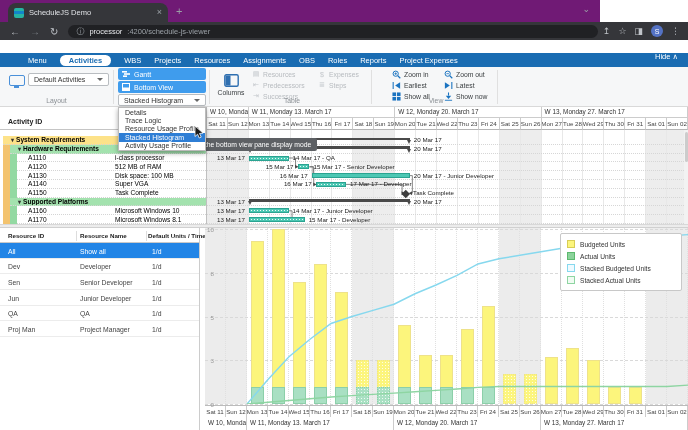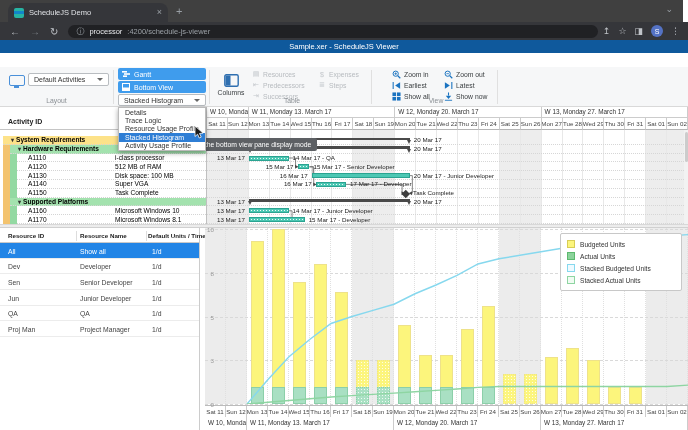--- a/index.html
+++ b/index.html
@@ -1,20 +1,20 @@
 <!DOCTYPE html>
 <html><head>
 <meta charset="utf-8">
 <style>
 *{box-sizing:border-box;margin:0;padding:0}
 body{background:#e8e8e8;font-family:"Liberation Sans",sans-serif}
 #app{position:relative;width:688px;height:430px;background:#fff;overflow:hidden;font-family:"Liberation Sans",sans-serif}
 .abs{position:absolute}
 
-.tabstrip{position:absolute;left:0;top:0;width:683px;height:22px;background:#404040}
+.tabstrip{position:absolute;left:0;top:0;width:600px;height:22px;background:#701a75}
 .tab{position:absolute;left:8px;top:3px;width:160px;height:19px;background:#35363a;border-radius:8px 8px 0 0;display:flex;align-items:center;padding:0 6px;gap:5px}
 .tab-title{color:#dfe1e5;font-size:7.5px;flex:1;white-space:nowrap;overflow:hidden}
 .tab-close{color:#9aa0a6;font-size:9px;line-height:9px}
 .favicon{width:10px;height:10px;border-radius:2px;background:linear-gradient(180deg,#27b4a4 0 30%,#1286c9 30% 60%,#27b4a4 60% 100%)}
 .newtab{position:absolute;left:176px;top:5px;color:#9aa0a6;font-size:11px}
 .tab-chev{position:absolute;right:10px;top:4px;color:#9aa0a6;font-size:9px}
 .addrbar{position:absolute;left:0;top:22px;width:688px;height:18px;background:#35363a;display:flex;align-items:center}
 .nav-ic{color:#c0c4c9;font-size:10px;margin-left:10px}
 .nav-ic.dim{color:#7a7f85}
 .urlpill{height:13px;background:#202124;border-radius:7px;margin-left:10px;width:530px;display:flex;align-items:center;padding:0 8px;gap:5px}
@@ -144,23 +144,32 @@
     </div>
   </div>
   <div class="addr-right">
     <span class="ic">↥</span>
     <span class="ic">☆</span>
     <span class="ic">◨</span>
     <div class="avatar">S</div>
     <span class="ic">⋮</span>
   </div>
 
-  <div class="titlebar">
-    <span>Sample.xer - ScheduleJS Viewer</span>
-  </div>
+  <div class="menubar" id="menubar">
+      <div class="menu-item">Menu</div>
+      <div class="menu-item active">Activities</div>
+      <div class="menu-item">WBS</div>
+      <div class="menu-item">Projects</div>
+      <div class="menu-item">Resources</div>
+      <div class="menu-item">Assignments</div>
+      <div class="menu-item">OBS</div>
+      <div class="menu-item">Roles</div>
+      <div class="menu-item">Reports</div>
+      <div class="menu-item">Project Expenses</div>
+    </div>
   <div class="hide-btn abs" style="top:52px">Hide ∧</div>
 
   <div class="toolbar">
     <div class="monitor"></div>
     <div class="sel" style="left:28px;top:6px;width:81px;height:13px">
       <span>Default Activities</span>
         <span class="tri"></span>
     </div>
     <div class="group-label" style="left:0;width:113px">Layout</div>
     <div class="tdiv" style="left:113px"></div>

